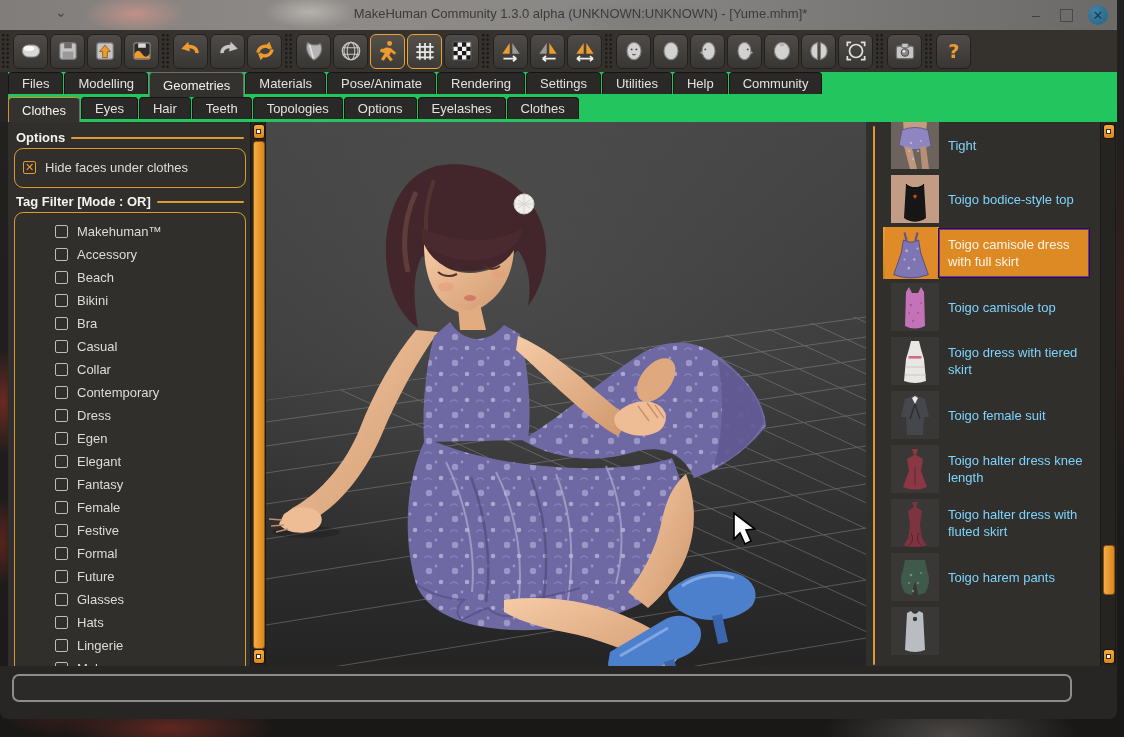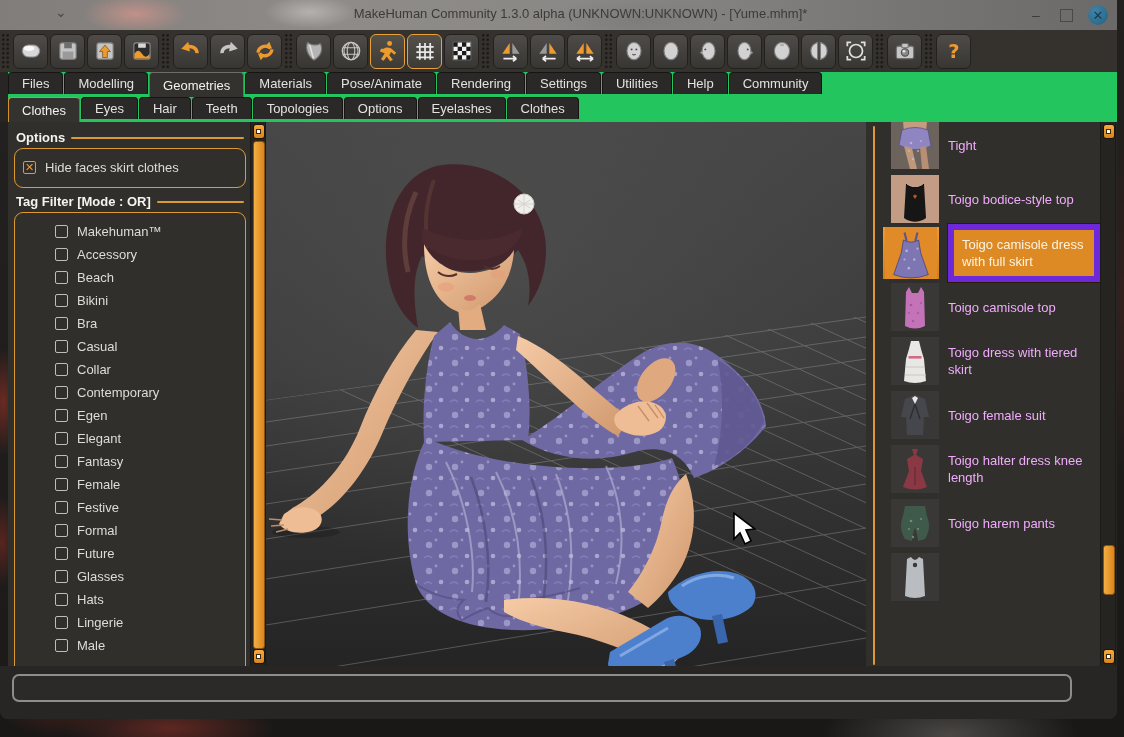--- a/index.html
+++ b/index.html
@@ -75,23 +75,23 @@
   
   .viewport{width:600px;height:100%;position:relative;background:#303030;}
   .viewport svg{display:block;}
   
   .right-panel{width:234px;height:100%;background:#312f2c;position:relative;overflow:hidden;}
   .right-rule{position:absolute;left:7px;top:4px;bottom:1px;width:2px;background:#dd9a33;border-radius:1px;}
   .clothes-list{position:absolute;left:16px;top:-4px;right:0;}
   .cl-row{display:flex;align-items:center;height:54px;}
   .cl-thumb{width:48px;height:48px;margin-left:9px;flex:none;}
   .cl-row.selected .cl-thumb{width:56px;height:52px;margin-left:1px;background:linear-gradient(#ee9d33,#d07f1c);}
-  .cl-label{font-size:13px;color:#f0abfc;margin-left:9px;line-height:17px;max-width:148px;}
-  .cl-row.selected .cl-label{background:#de8a24;border:6px solid #6d28d9;outline:1px solid #2a2односно;outline:none;
-    box-shadow:0 0 0 1px #2b1c08;color:#faf3e4;padding:6px 8px;margin-left:9px;max-width:132px;}
+  .cl-label{font-size:13px;color:#7dd3fc;margin-left:9px;line-height:17px;max-width:148px;}
+  .cl-row.selected .cl-label{background:#de8a24;border:1px solid #6d28d9;outline:1px solid #2a2односно;outline:none;
+    box-shadow:0 0 0 1px #2b1c08;color:#faf3e4;padding:6px 8px;margin-left:0;max-width:132px;}
   
   .bottombar{position:absolute;left:0;top:666px;width:100%;height:53px;background:#282624;}
   .progress{position:absolute;left:12px;top:8px;width:1060px;height:28px;border:2px solid #8e8d8b;
     border-radius:7px;background:#2c2a28;box-sizing:border-box;}
 </style>
 </head>
 <body>
 
 <div class="window">
 
@@ -348,21 +348,21 @@
     <div class="edge-strip"></div>
 
     <div class="left-panel">
       <div class="group-head">
           <b>Options</b>
           <i></i>
         </div>
       <div class="groupbox">
         <div class="chk-row">
           <span class="chk-box checked">✕</span>
-          <span class="chk-label">Hide faces skirt clothes</span>
+          <span class="chk-label">Hide faces under clothes</span>
         </div>
       </div>
       <div class="group-head">
           <b>Tag Filter [Mode : OR]</b>
           <i></i>
         </div>
       <div class="groupbox" id="taglist" style="height:448px;padding-left:40px;">
           <div class="chk-row">
             <span class="chk-box"></span>
             <span class="chk-label">Makehuman™</span>
@@ -387,20 +387,24 @@
             <span class="chk-box"></span>
             <span class="chk-label">Casual</span>
           </div>
           <div class="chk-row">
             <span class="chk-box"></span>
             <span class="chk-label">Collar</span>
           </div>
           <div class="chk-row">
             <span class="chk-box"></span>
             <span class="chk-label">Contemporary</span>
+          </div>
+          <div class="chk-row">
+            <span class="chk-box"></span>
+            <span class="chk-label">Dress</span>
           </div>
           <div class="chk-row">
             <span class="chk-box"></span>
             <span class="chk-label">Egen</span>
           </div>
           <div class="chk-row">
             <span class="chk-box"></span>
             <span class="chk-label">Elegant</span>
           </div>
           <div class="chk-row">
@@ -652,20 +656,28 @@
             <div class="cl-thumb"><svg width="100%" height="100%" viewBox="0 0 48 48">
                 <rect width="48" height="48" fill="#3a3836"></rect>
                 <path d="M21 4 h6 l-2 6 7 4 -2 12 6 16 q-12 5 -24 0 l6 -16 -2 -12 7 -4 Z" fill="#8a3844"></path>
                 <path d="M24 22 v18" stroke="#5e2630" stroke-width="1"></path>
               </svg></div>
             <div class="cl-label">Toigo halter dress knee length</div>
           </div>
           <div class="cl-row">
             <div class="cl-thumb"><svg width="100%" height="100%" viewBox="0 0 48 48">
                 <rect width="48" height="48" fill="#3a3836"></rect>
+                <path d="M21 3 h6 l-2 5 6 4 -2 14 1 8 q1 8 6 12 q-12 4 -24 0 q5 -4 6 -12 l1 -8 -2 -14 6 -4 Z" fill="#7d3340"></path>
+                <path d="M20 34 q4 8 -2 12 M28 34 q-4 8 2 12" stroke="#5a222d" stroke-width="1" fill="none"></path>
+              </svg></div>
+            <div class="cl-label">Toigo halter dress with fluted skirt</div>
+          </div>
+          <div class="cl-row">
+            <div class="cl-thumb"><svg width="100%" height="100%" viewBox="0 0 48 48">
+                <rect width="48" height="48" fill="#3a3836"></rect>
                 <path d="M14 7 H34 L36 17 Q41 29 34 40 L27 42 Q26 33 24 29 Q22 33 21 42 L14 40 Q7 29 12 17 Z" fill="#3f5a4a"></path>
                 <g fill="#7ea98a" opacity="0.7">
                   <circle cx="20" cy="22" r="1.3"></circle>
                   <circle cx="27" cy="30" r="1.1"></circle>
                   <circle cx="22" cy="38" r="1.2"></circle>
                   <circle cx="30" cy="20" r="1"></circle>
                   <circle cx="18" cy="30" r="1"></circle>
                 </g>
               </svg></div>
             <div class="cl-label">Toigo harem pants</div>

